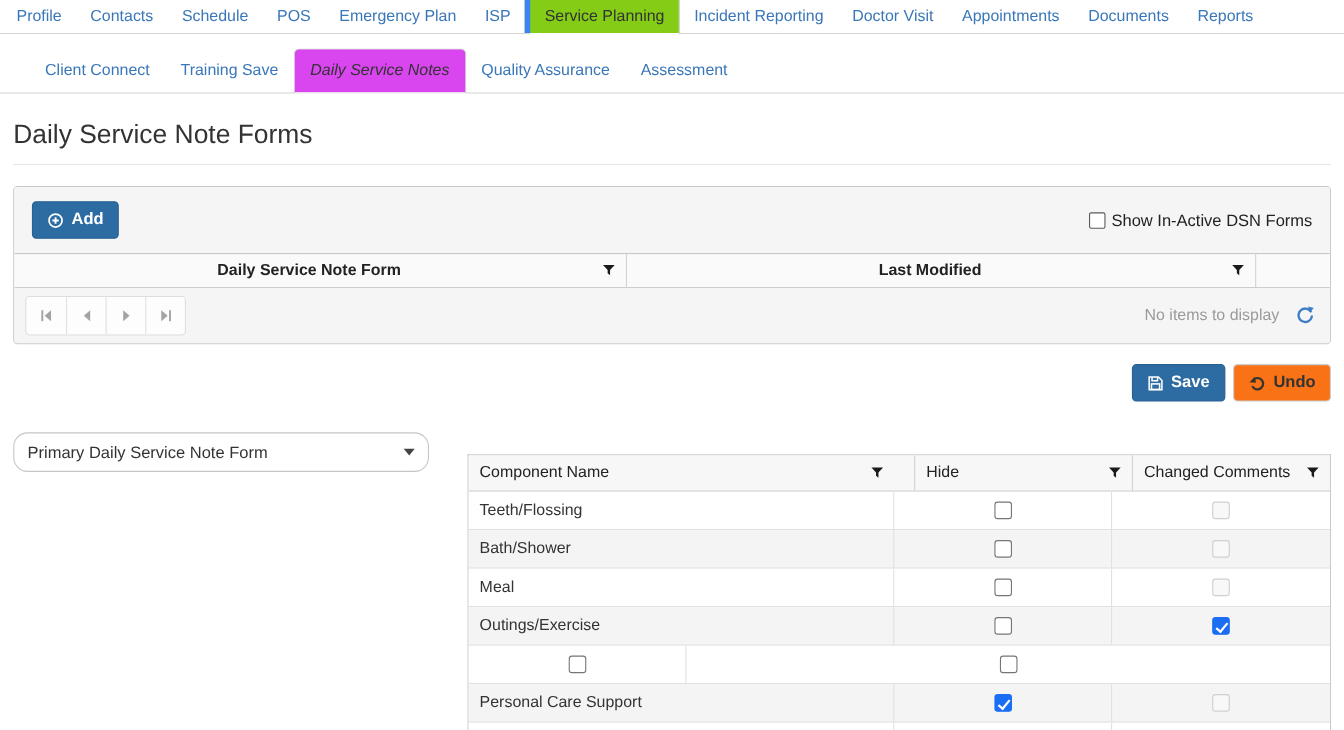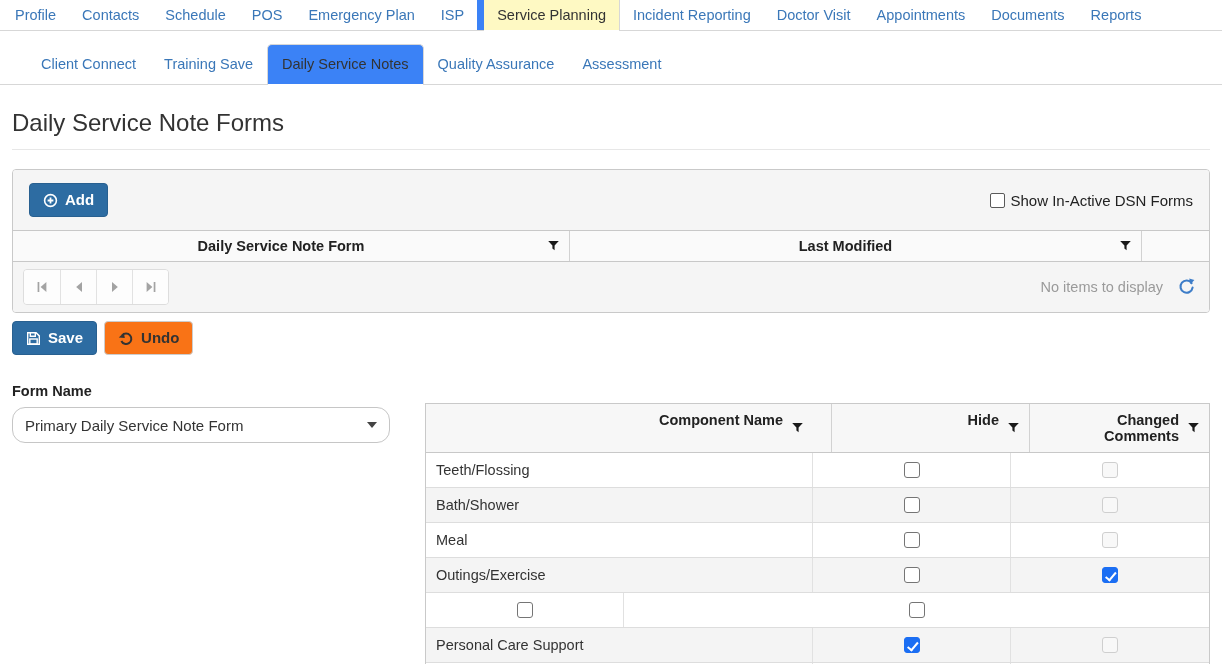--- a/index.html
+++ b/index.html
@@ -6,26 +6,26 @@
   html,body { margin:0; padding:0; }
   body {
     width:1222px; height:664px; overflow:hidden;
     background:#fff; color:#333;
     font-family:"Liberation Sans","DejaVu Sans",sans-serif;
     font-size:14.5px;
   }
   
   .topnav { display:flex; align-items:stretch; height:31px; border-bottom:1px solid #d7d7d7; padding-left:2px; }
   .topnav-item { display:flex; align-items:center; padding:4px 13px; color:#3a77b8; cursor:pointer; position:relative; white-space:nowrap; }
-  .topnav-item.active { color:#333; background:#fef9c3; border-left:7px solid #3b82f6; border-right:1px solid #d7d7d7; }
+  .topnav-item.active { color:#333; background:#84cc16; border-left:5px solid #3b82f6; border-right:1px solid #d7d7d7; }
   .topnav-item.active::after { content:""; position:absolute; left:0; right:0; bottom:-1px; height:1px; background:#fff; }
   
   .subnav { display:flex; align-items:flex-end; height:54px; border-bottom:1px solid #d7d7d7; padding-left:27px; }
   .subnav-item { padding:11px 14px 12px; color:#3a77b8; cursor:pointer; white-space:nowrap; }
-  .subnav-item.active { color:#333; background:#3b82f6; border:1px solid #d7d7d7; border-bottom:none; border-radius:5px 5px 0 0; position:relative; }
+  .subnav-item.active { color:#333; background:#d946ef; border:1px solid #d7d7d7; border-bottom:none; border-radius:5px 5px 0 0; position:relative;font-style:italic; }
   .subnav-item.active::after { content:""; position:absolute; left:0; right:0; bottom:-1px; height:1px; background:#fff; }
   
   .page-title { margin:24px 12px 0; padding-bottom:12px; border-bottom:1px solid #e7e7e7; font-size:24px; font-weight:500; color:#333; }
   
   .panel { margin:19px 12px 0; border:1px solid #c9c9c9; border-radius:4px; overflow:hidden; }
   .toolbar { background:#f5f5f5; padding:13px 16px; display:flex; justify-content:space-between; }
   .btn { display:inline-flex; align-items:center; gap:7px; border-radius:4px; font-size:15px; font-weight:bold; padding:7px 13px; cursor:pointer; border:1px solid transparent; line-height:18px; }
   .btn-primary { background:#2d6ca2; border-color:#286090; color:#fff; }
   .btn-default { background:#f97316; border-color:#ccc; color:#333; }
   .show-inactive { display:flex; align-items:center; gap:5px; font-size:15px; color:#222; cursor:pointer; }
@@ -35,30 +35,30 @@
   .gh-cell + .gh-cell { border-left:1px solid #d2d2d2; }
   .gh-col1 { width:556px; } .gh-col2 { width:572px; } .gh-col3 { flex:1; padding:7px 0; }
   .filter-icon { position:absolute; right:9px; top:50%; transform:translateY(-50%); display:flex; cursor:pointer; }
   .pager { background:#f5f5f5; padding:7px 10px; display:flex; align-items:center; min-height:44px; }
   .pager-group { display:flex; border:1px solid #ddd; border-radius:4px; overflow:hidden; }
   .pager-btn { width:36px; height:34px; display:flex; align-items:center; justify-content:center; background:#fdfdfd; cursor:pointer; }
   .pager-btn + .pager-btn { border-left:1px solid #e2e2e2; }
   .pager-status { margin-left:auto; color:#9a9a9a; }
   .refresh-btn { margin-left:14px; margin-right:4px; display:flex; cursor:pointer; }
   
-  .actions-row { display:flex; justify-content:flex-start; gap:7px; margin:8px 12px 0; }
+  .actions-row { display:flex; justify-content:flex-end; gap:7px; margin:18px 12px 0; }
   
   .lower { display:flex; align-items:flex-start; margin:0 12px; }
   .form-name-block { width:413px; padding-right:35px; margin-top:28px; }
   .form-name-label { font-weight:bold; margin-bottom:8px; color:#222; }
   .dropdown { height:36px; border:1px solid #c6c6c6; border-radius:13px; background:#fff; display:flex; align-items:center; justify-content:space-between; padding:0 12px; font-size:15px; cursor:pointer; }
   .caret-down { width:0; height:0; border-left:5px solid transparent; border-right:5px solid transparent; border-top:6px solid #444; }
   .ctable { flex:1; margin-top:48px; border:1px solid #c9c9c9; border-bottom:none; }
   .ctable-header { display:flex; background:#f7f7f7; border-bottom:1px solid #c8c8c8; }
-  .ct-hcell { position:relative; padding:8px 30px 8px 10px; font-weight:bold; color:#222; text-align:right; }
+  .ct-hcell { position:relative; padding:8px 30px 8px 10px; font-weight:normal; color:#222; text-align:left; }
   .ct-hcell + .ct-hcell { border-left:1px solid #d2d2d2; }
   .ct-hname { width:387px; } .ct-hhide { width:198px;margin-left:18px; } .ct-hreq { flex:1; }
   .ct-row { display:flex; height:35px; background:#fff; border-bottom:1px solid #ddd; }
   .ct-row.alt { background:#f4f4f4; }
   .ct-cell-name { width:387px; padding-left:10px; display:flex; align-items:center; border-right:1px solid #e1e1e1; color:#333; }
   .ct-cell-check { width:198px; display:flex; align-items:center; justify-content:center; border-right:1px solid #e1e1e1; }
   .ct-cell-check.last { flex:1; border-right:none; }
   
   .cb { width:16px; height:16px; border:1px solid #757575; border-radius:3px; background:#fff; position:relative; cursor:pointer; }
   .cb.disabled { border-color:#cfcfcf; background:#f8f8f8; cursor:default; }
@@ -175,21 +175,20 @@
         <path d="M4.2 5.4a5.2 5.2 0 1 1-.8 5.6" fill="none" stroke="#333" stroke-width="2"></path>
         <polygon points="0.8,7.4 5.8,2.8 6.8,8.0" fill="#333"></polygon>
       </svg>
     <span>Undo</span>
   </button>
 </div>
 
 <div class="lower">
 
   <div class="form-name-block">
-    <div class="form-name-label">Form Name</div>
     <div class="dropdown">
       <span>Primary Daily Service Note Form</span>
       <span class="caret-down"></span>
     </div>
   </div>
 
   <div class="ctable">
     <div class="ctable-header">
       <div class="ct-hcell ct-hname">
         <span>Component Name</span>

